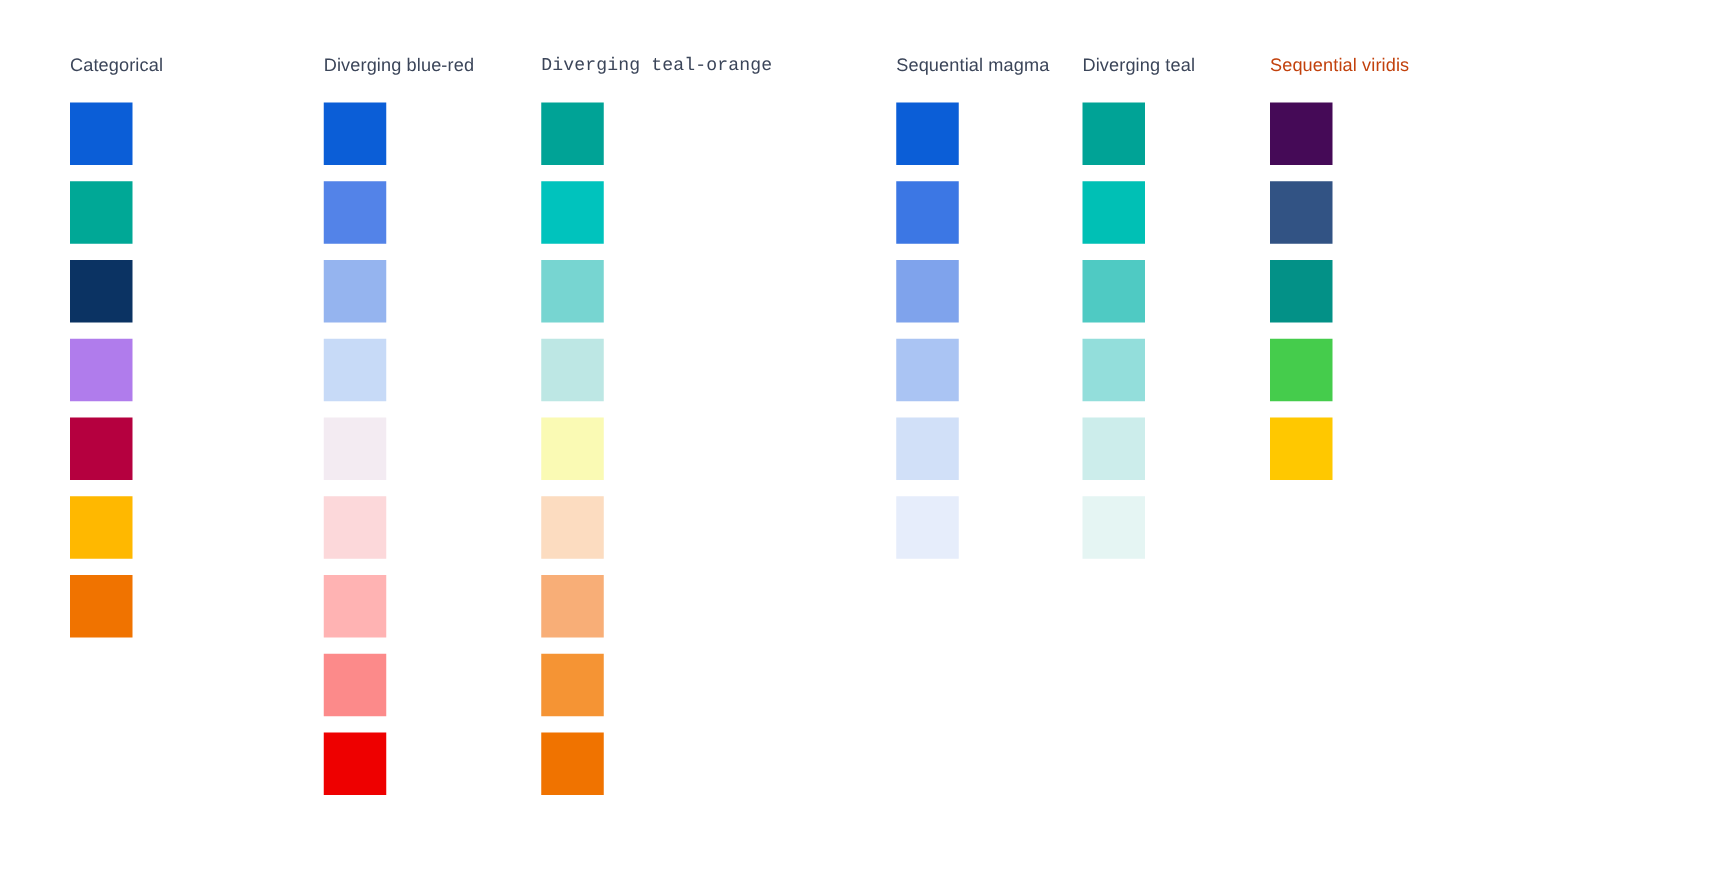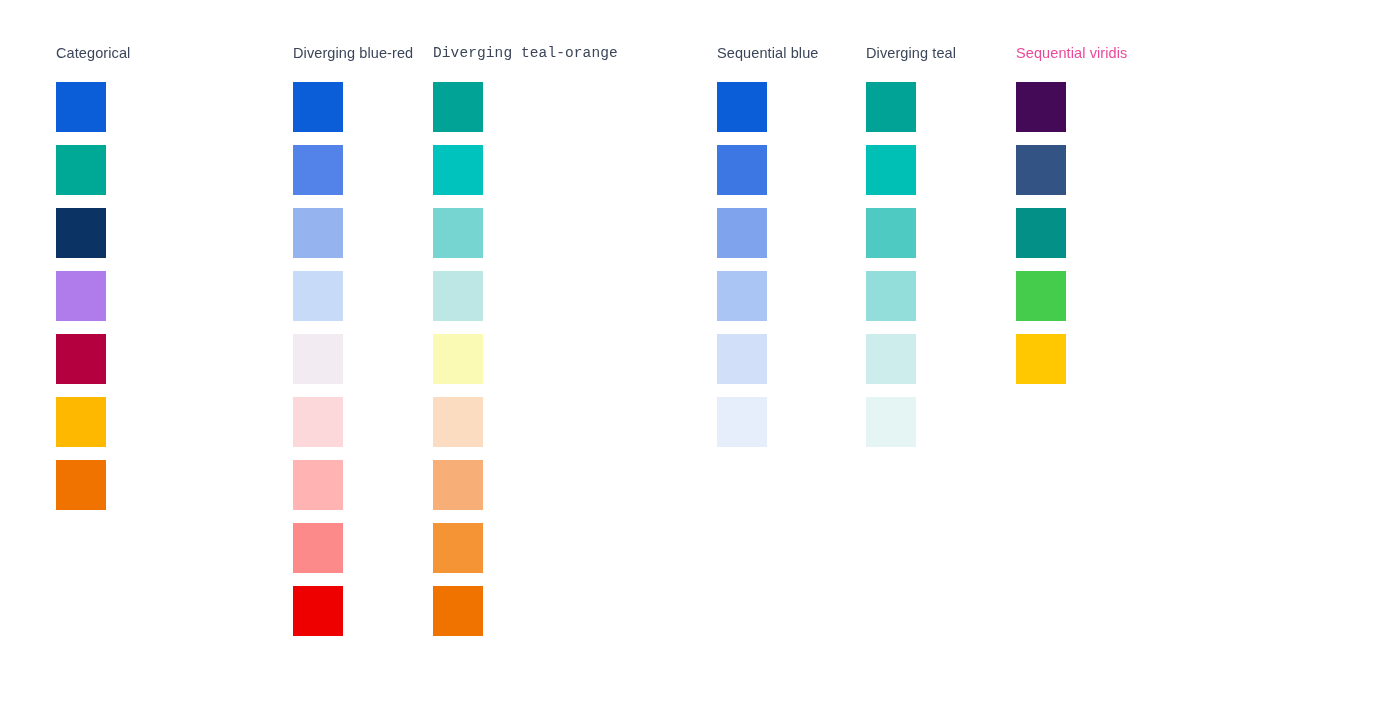--- a/index.html
+++ b/index.html
@@ -53,21 +53,21 @@
       <div class="swatch-stack">
         <div class="swatch" title="#0b5ed7" style="background: rgb(11, 94, 215);"></div>
         <div class="swatch" title="#00a896" style="background: rgb(0, 168, 150);"></div>
         <div class="swatch" title="#0b3363" style="background: rgb(11, 51, 99);"></div>
         <div class="swatch" title="#b07cec" style="background: rgb(176, 124, 236);"></div>
         <div class="swatch" title="#b5003f" style="background: rgb(181, 0, 63);"></div>
         <div class="swatch" title="#ffb800" style="background: rgb(255, 184, 0);"></div>
         <div class="swatch" title="#f07300" style="background: rgb(240, 115, 0);"></div>
       </div>
     </div>
-    <div class="palette-column" style="left: 259px; margin-left: 34px;">
+    <div class="palette-column" style="left: 259px;">
       <div class="column-title" style="color: rgb(59, 69, 89);">Diverging blue-red</div>
       <div class="swatch-stack">
         <div class="swatch" title="#0b5ed7" style="background: rgb(11, 94, 215);"></div>
         <div class="swatch" title="#5383e8" style="background: rgb(83, 131, 232);"></div>
         <div class="swatch" title="#95b4ef" style="background: rgb(149, 180, 239);"></div>
         <div class="swatch" title="#c7daf7" style="background: rgb(199, 218, 247);"></div>
         <div class="swatch" title="#f3ebf2" style="background: rgb(243, 235, 242);"></div>
         <div class="swatch" title="#fcd8da" style="background: rgb(252, 216, 218);"></div>
         <div class="swatch" title="#ffb3b3" style="background: rgb(255, 179, 179);"></div>
         <div class="swatch" title="#fc8a8a" style="background: rgb(252, 138, 138);"></div>
@@ -82,21 +82,21 @@
         <div class="swatch" title="#77d5d1" style="background: rgb(119, 213, 209);"></div>
         <div class="swatch" title="#bde7e4" style="background: rgb(189, 231, 228);"></div>
         <div class="swatch" title="#fafab4" style="background: rgb(250, 250, 180);"></div>
         <div class="swatch" title="#fcdcc0" style="background: rgb(252, 220, 192);"></div>
         <div class="swatch" title="#f8ae77" style="background: rgb(248, 174, 119);"></div>
         <div class="swatch" title="#f59434" style="background: rgb(245, 148, 52);"></div>
         <div class="swatch" title="#f07300" style="background: rgb(240, 115, 0);"></div>
       </div>
     </div>
     <div class="palette-column" style="left: 717px;">
-      <div class="column-title" style="color: rgb(59, 69, 89);">Sequential blue</div>
+      <div class="column-title" style="color: rgb(59, 69, 89);">Sequential magma</div>
       <div class="swatch-stack">
         <div class="swatch" title="#0b5ed7" style="background: rgb(11, 94, 215);"></div>
         <div class="swatch" title="#3c77e4" style="background: rgb(60, 119, 228);"></div>
         <div class="swatch" title="#7fa3ec" style="background: rgb(127, 163, 236);"></div>
         <div class="swatch" title="#aac4f3" style="background: rgb(170, 196, 243);"></div>
         <div class="swatch" title="#d1e0f8" style="background: rgb(209, 224, 248);"></div>
         <div class="swatch" title="#e6edfb" style="background: rgb(230, 237, 251);"></div>
       </div>
     </div>
     <div class="palette-column" style="left: 866px;">
@@ -104,21 +104,21 @@
       <div class="swatch-stack">
         <div class="swatch" title="#00a396" style="background: rgb(0, 163, 150);"></div>
         <div class="swatch" title="#00c0b5" style="background: rgb(0, 192, 181);"></div>
         <div class="swatch" title="#4fcac3" style="background: rgb(79, 202, 195);"></div>
         <div class="swatch" title="#93dedb" style="background: rgb(147, 222, 219);"></div>
         <div class="swatch" title="#ccedeb" style="background: rgb(204, 237, 235);"></div>
         <div class="swatch" title="#e5f5f3" style="background: rgb(229, 245, 243);"></div>
       </div>
     </div>
     <div class="palette-column" style="left: 1016px;">
-      <div class="column-title" style="color: #ec4899; text-align: right;">Sequential viridis</div>
+      <div class="column-title" style="color: #c2410c; text-align: right;">Sequential viridis</div>
       <div class="swatch-stack">
         <div class="swatch" title="#450a57" style="background: rgb(69, 10, 87);"></div>
         <div class="swatch" title="#325384" style="background: rgb(50, 83, 132);"></div>
         <div class="swatch" title="#039187" style="background: rgb(3, 145, 135);"></div>
         <div class="swatch" title="#45cc4c" style="background: rgb(69, 204, 76);"></div>
         <div class="swatch" title="#ffc800" style="background: rgb(255, 200, 0);"></div>
       </div>
     </div>
   </div>
 

